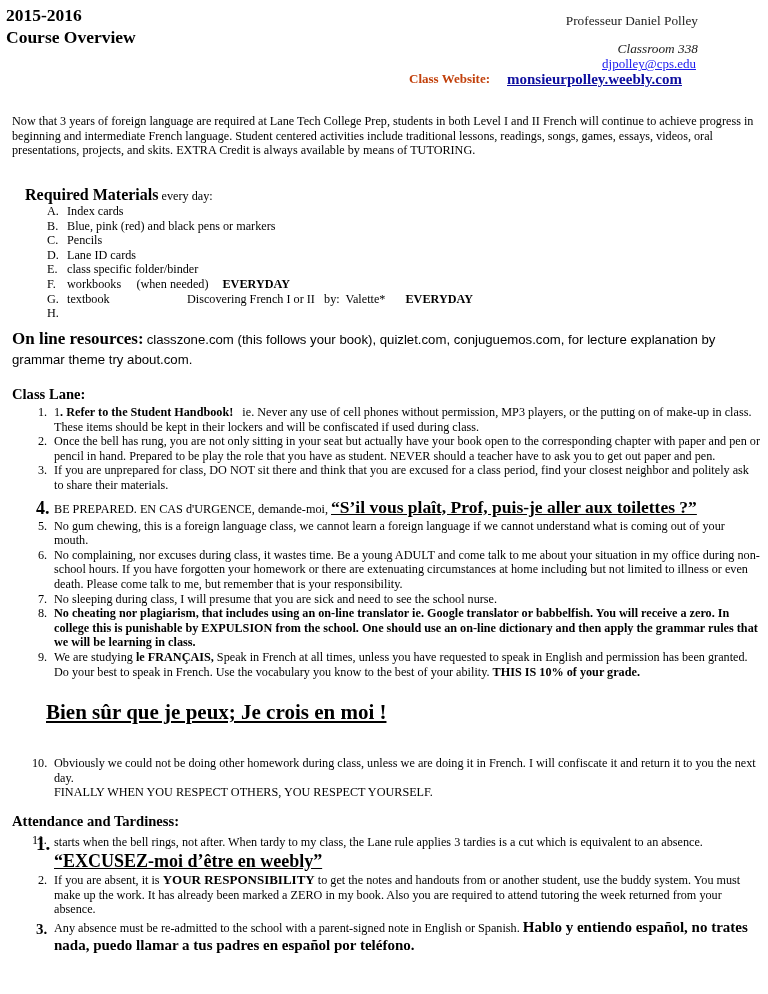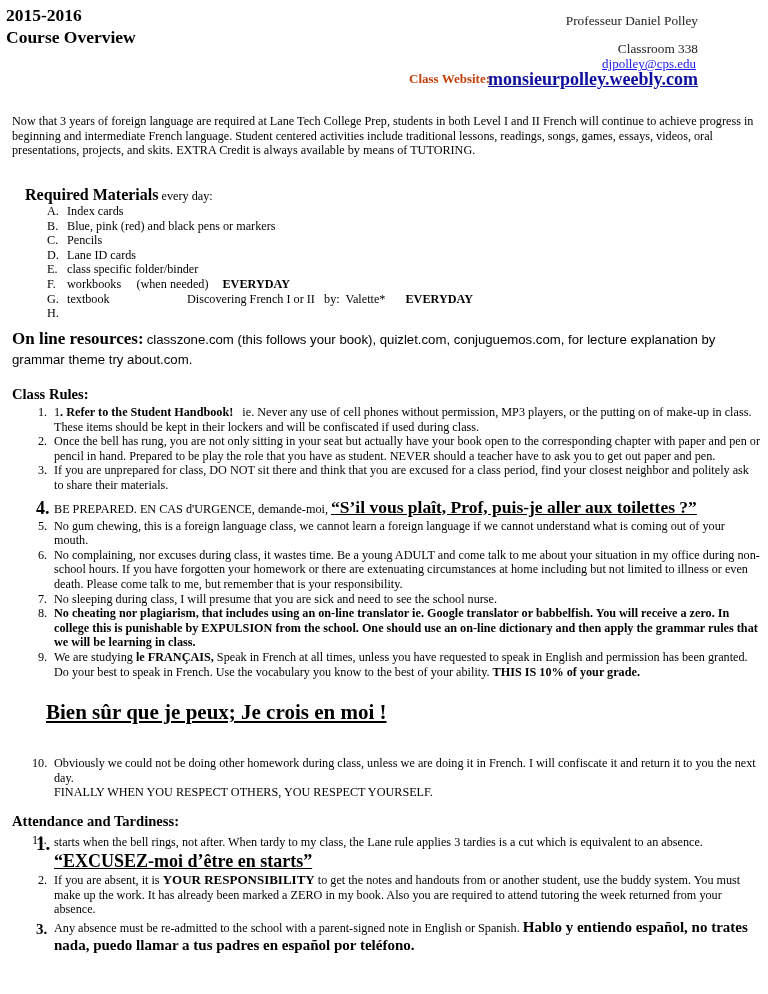--- a/index.html
+++ b/index.html
@@ -3,24 +3,24 @@
 <meta charset="utf-8">
 <style>
   html, body { margin:0; padding:0; background:#ffffff; }
   body {
     width:768px; height:994px; overflow:hidden; position:relative;
     font-family:"Liberation Serif", serif; color:#000; font-size:12.2px; line-height:14.6px;
   }
   .abs { position:absolute; }
   .title { left:6px; top:4px; font-weight:bold; font-size:17.5px; line-height:22px; }
   .prof { right:70px; top:14px; font-size:13.3px; color:#222; }
-  .room { right:70px; top:42px; font-size:13.3px; color:#222; }
+  .room { right:70px; top:42px; font-size:13.3px; color:#222;font-style:italic; }
   .email { right:72px; top:57px; font-size:13px; color:#1a1aee; text-decoration:underline; }
   .web-label { left:409px; top:72px; font-size:13px; color:#c2410c; font-weight:bold; }
-  .web { right:70px; top:72px; font-size:18px; color:#0d0d9e; font-weight:bold; text-decoration:underline; }
+  .web { right:86px; top:72px; font-size:15px; color:#0d0d9e; font-weight:bold; text-decoration:underline; }
   .h2 { font-weight:bold; font-size:14.6px; line-height:18px; }
   .para { left:12px; width:748px; }
   ol.alpha, ol.num { margin:0; padding:0; list-style:none; }
   .li { position:relative; padding-left:42px; }
   .li .m { position:absolute; left:22px; top:0; }
   .li.n { padding-left:42px; }
   .li.n .m { left:26px; }
   .big-marker { font-size:18px; font-weight:bold; line-height:16px; }
   .bigquote { font-weight:bold; font-size:17.5px; text-decoration:underline; font-family:"Liberation Serif", serif; }
   .motto { left:46px; top:705px; font-size:21px; font-weight:bold; text-decoration:underline; }
@@ -58,21 +58,21 @@
     <li class="li"><span class="m">H.</span></li>
   </ol>
 </div>
 
 <div class="abs para" style="top:329px; line-height:19px;">
   <span class="online-label">On line resources:</span>
   <span class="online-text">classzone.com (this follows your book), quizlet.com, conjuguemos.com,  for lecture explanation by grammar theme try about.com.</span>
 </div>
 
 <div class="abs para" style="top:385px;">
-  <div class="h2">Class Rules:</div>
+  <div class="h2">Class Lane:</div>
   <ol class="num" style="margin-top:2px;">
     <li class="li n"><span class="m">1.</span><span>1</span><b>. Refer to the Student Handbook!</b><span style="white-space:pre-wrap;">   ie. Never any use of cell phones without permission, MP3 players, or the putting on of make-up in class.  These items should be kept in their lockers and will be confiscated if used during class.</span></li>
     <li class="li n"><span class="m">2.</span><span>Once the bell has rung, you are not only sitting in your seat but actually have your book open to the corresponding chapter with paper and pen or pencil in hand.  Prepared to be play the role that you have as student.  NEVER should a teacher have to ask you to get out paper and pen.</span></li>
     <li class="li n"><span class="m">3.</span><span>If you are unprepared for class, DO NOT sit there and think that you are excused for a class period, find your closest neighbor and politely ask to share their materials.</span></li>
     <li class="li n" style="margin-top:4px; line-height:20px;"><span class="m big-marker" style="left:24px; top:3px;">4.</span><span>BE PREPARED.  EN CAS d'URGENCE, demande-moi, </span><span class="bigquote">“S’il vous plaît, Prof, puis-je aller aux toilettes ?”</span></li>
     <li class="li n"><span class="m">5.</span><span>No gum chewing, this is a foreign language class, we cannot learn a foreign language if we cannot understand what is coming out of your mouth.</span></li>
     <li class="li n"><span class="m">6.</span><span>No complaining, nor excuses during class, it wastes time.  Be a young ADULT and come talk to me about your situation in my office during non-school hours.  If you have forgotten your homework or there are extenuating circumstances at home including but not limited to illness or even death.  Please come talk to me, but remember that is your responsibility.</span></li>
     <li class="li n"><span class="m">7.</span><span>No sleeping during class, I will presume that you are sick and need to see the school nurse.</span></li>
     <li class="li n"><span class="m">8.</span><b>No cheating nor plagiarism, that includes using an on-line translator ie. Google translator or babbelfish.  You will receive a zero.  In college this is punishable by EXPULSION from the school.  One should use an on-line dictionary and then apply the grammar rules that we will be learning in class.</b></li>
     <li class="li n"><span class="m">9.</span><span>We are studying </span><b>le FRANÇAIS,</b><span> Speak in French at all times, unless you have requested to speak in English and permission has been granted.  Do your best to speak in French.  Use the vocabulary you know to the best of your ability. </span><b>THIS IS 10% of your grade.</b></li>
@@ -84,17 +84,17 @@
 <div class="abs para" style="top:756px;">
   <ol class="num">
     <li class="li n"><span class="m" style="left:20px;">10.</span><span>Obviously we could not be doing other homework during class, unless we are doing it in French.  I will confiscate it and return it to you the next day.</span></li>
     <li class="li n"><span class="m" style="left:20px;margin-top:48px;">11.</span><span>FINALLY WHEN YOU RESPECT OTHERS, YOU RESPECT YOURSELF.</span></li>
   </ol>
 </div>
 
 <div class="abs para" style="top:812px;">
   <div class="h2">Attendance and Tardiness:</div>
   <ol class="num" style="margin-top:3px;">
-    <li class="li n" style="line-height:19px;"><span class="m big-marker" style="left:24px; top:3px; font-size:19px;">1.</span><span>starts when the bell rings, not after.  When tardy to my class, the Lane rule applies 3 tardies is a cut which is equivalent to an absence.  </span><span class="bigquote" style="font-size:18px;">“EXCUSEZ-moi d’être en starts”</span></li>
+    <li class="li n" style="line-height:19px;"><span class="m big-marker" style="left:24px; top:3px; font-size:19px;">1.</span><span>starts when the bell rings, not after.  When tardy to my class, the Lane rule applies 3 tardies is a cut which is equivalent to an absence.  </span><span class="bigquote" style="font-size:18px;">“EXCUSEZ-moi d’être en weebly”</span></li>
     <li class="li n"><span class="m">2.</span><span>If you are absent, it is </span><b style="font-size:13px;margin-top:40px;">YOUR RESPONSIBILITY</b><span> to get the notes and handouts from or another student, use the buddy system. You must make up the work. It has already been marked a ZERO in my book.  Also you are required to attend tutoring the week returned from your absence.</span></li>
     <li class="li n" style="margin-top:2px; line-height:17px;"><span class="m big-marker" style="left:24px; top:2px; font-size:15px;">3.</span><span>Any absence must be re-admitted to the school with a parent-signed note in English or Spanish.  </span><span class="spanish">Hablo y entiendo español, no trates nada, puedo llamar a tus padres en español por teléfono.</span></li>
   </ol>
 </div>
 
 </body></html>

